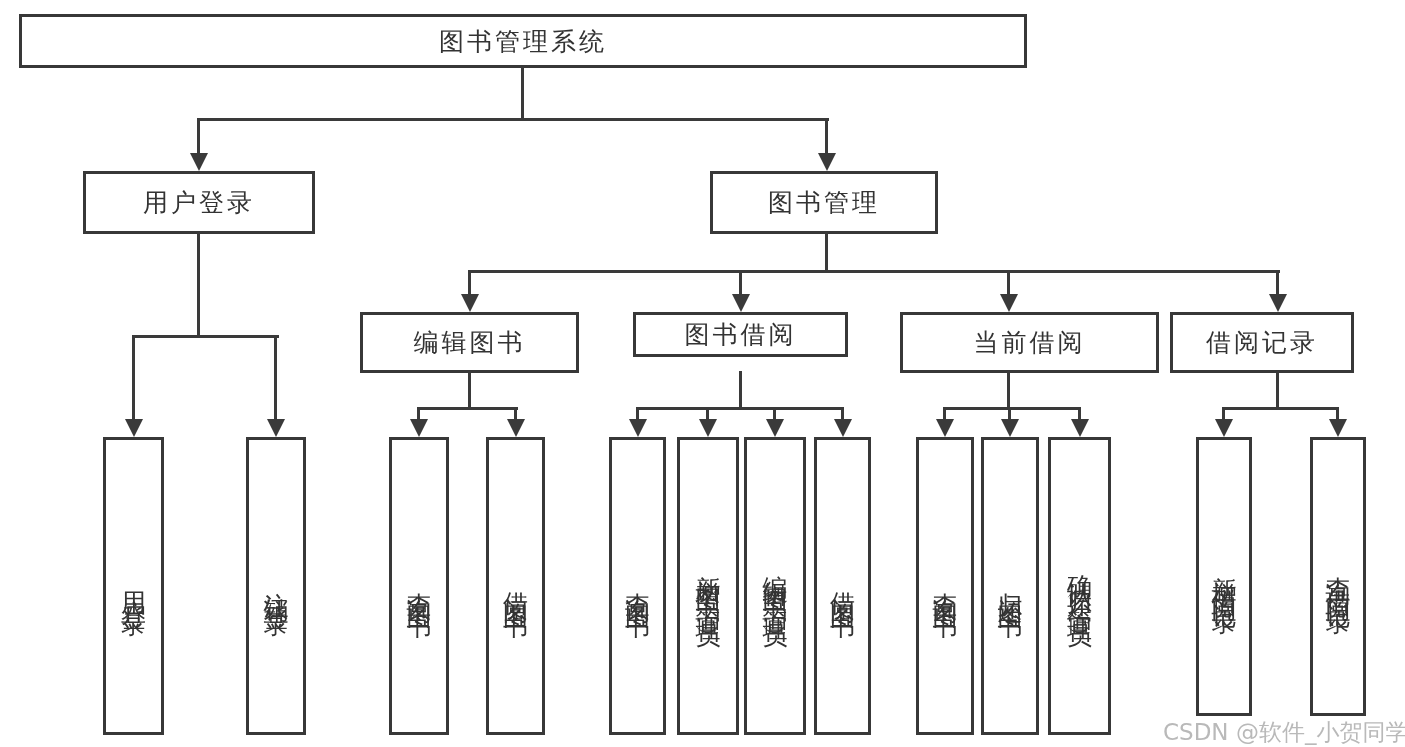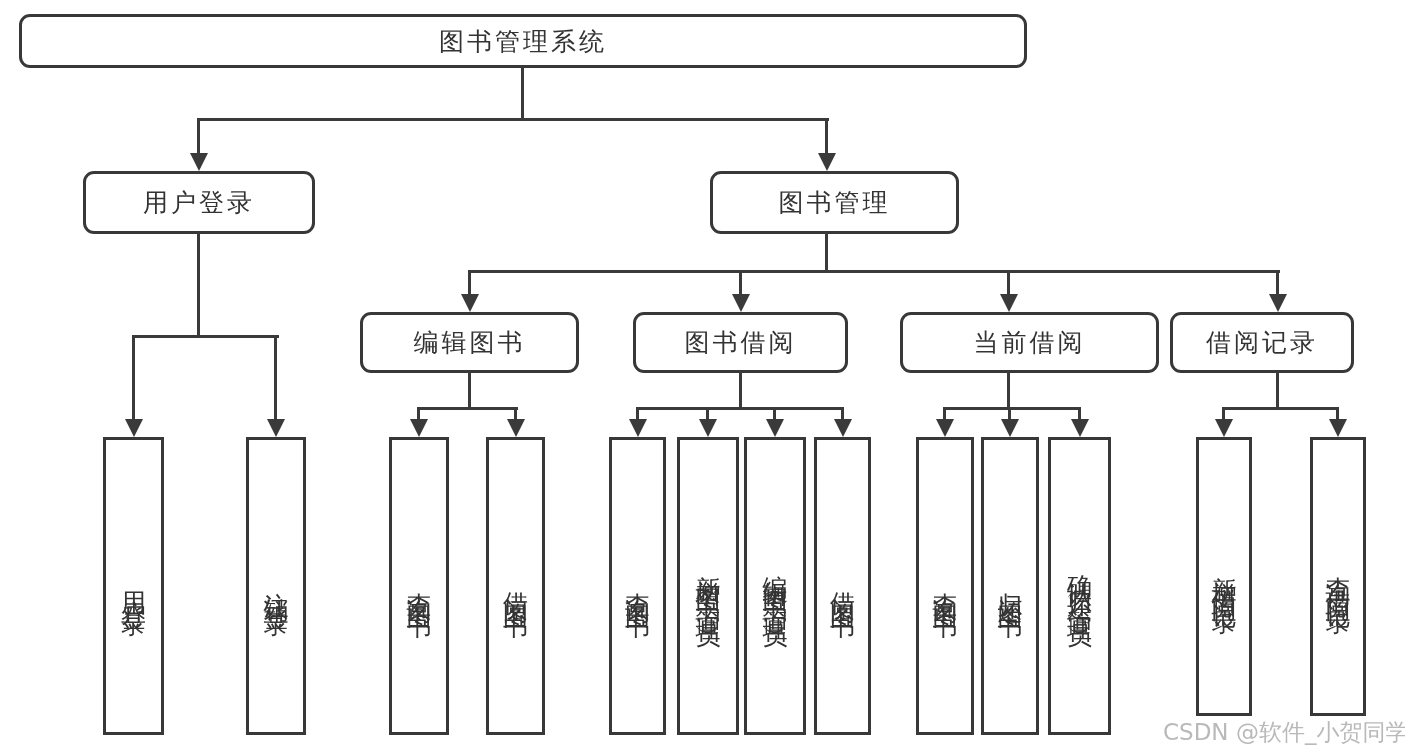--- a/index.html
+++ b/index.html
@@ -17,21 +17,20 @@
     border:3px solid #383838;
     background:#ffffff;
     display:flex;
     align-items:center;
     justify-content:center;
   }
   .hbox{
     font-size:25px;
     letter-spacing:3px;
     white-space:nowrap;
-    border-radius:11px;
   }
   .vbox span{
     writing-mode:vertical-rl;
     text-orientation:mixed;
     font-size:25px;
     letter-spacing:7px;
     line-height:1;
     white-space:nowrap;
   }
   .hline{position:absolute;height:3px;background:#3a3a3a;}
@@ -64,21 +63,21 @@
   <div class="vline" style="left:521px;top:67px;height:54px;"></div>
   <div class="hline" style="left:197px;top:118px;width:632px;"></div>
   <div class="vline" style="left:197px;top:118px;height:35px;"></div>
   <div class="arrow" style="left:190px;top:153px;"></div>
   <div class="vline" style="left:825px;top:118px;height:35px;"></div>
   <div class="arrow" style="left:818px;top:153px;"></div>
 
   <div class="box hbox" style="left:83px;top:171px;width:232px;height:63px;">
     <span>用户登录</span>
   </div>
-  <div class="box hbox" style="left:710px;top:171px;width:249px;height:63px;">
+  <div class="box hbox" style="left:710px;top:171px;width:228px;height:63px;">
     <span>图书管理</span>
   </div>
 
   <div class="vline" style="left:197px;top:232px;height:106px;"></div>
   <div class="hline" style="left:132px;top:335px;width:147px;"></div>
   <div class="vline" style="left:132px;top:335px;height:84px;"></div>
   <div class="arrow" style="left:125px;top:419px;"></div>
   <div class="vline" style="left:274px;top:335px;height:84px;"></div>
   <div class="arrow" style="left:267px;top:419px;"></div>
 
@@ -89,21 +88,21 @@
   <div class="vline" style="left:739px;top:270px;height:24px;"></div>
   <div class="arrow" style="left:732px;top:294px;"></div>
   <div class="vline" style="left:1007px;top:270px;height:24px;"></div>
   <div class="arrow" style="left:1000px;top:294px;"></div>
   <div class="vline" style="left:1276px;top:270px;height:24px;"></div>
   <div class="arrow" style="left:1269px;top:294px;"></div>
 
   <div class="box hbox" style="left:360px;top:312px;width:219px;height:61px;">
     <span>编辑图书</span>
   </div>
-  <div class="box hbox" style="left:633px;top:312px;width:215px;height:61px;">
+  <div class="box hbox" style="left:633px;top:312px;width:215px;height:45px;">
     <span>图书借阅</span>
   </div>
   <div class="box hbox" style="left:900px;top:312px;width:259px;height:61px;">
     <span>当前借阅</span>
   </div>
   <div class="box hbox" style="left:1170px;top:312px;width:184px;height:61px;">
     <span>借阅记录</span>
   </div>
 
   <div class="vline" style="left:468px;top:371px;height:39px;"></div>

